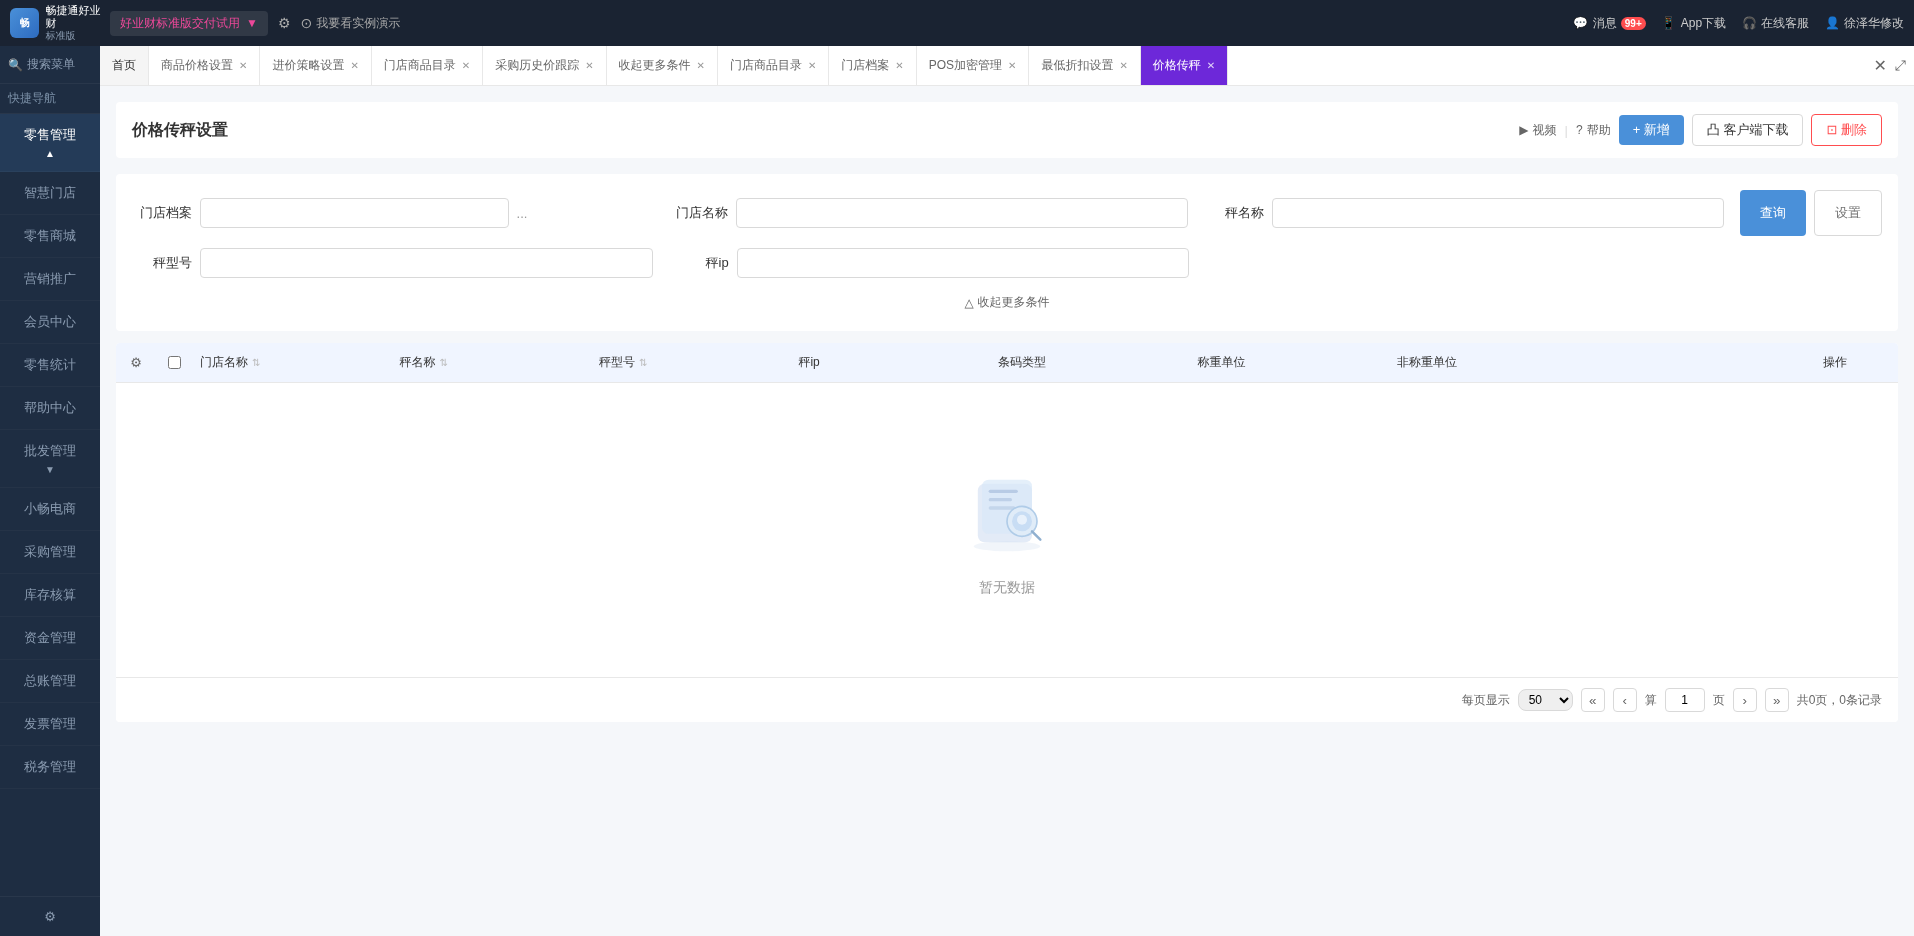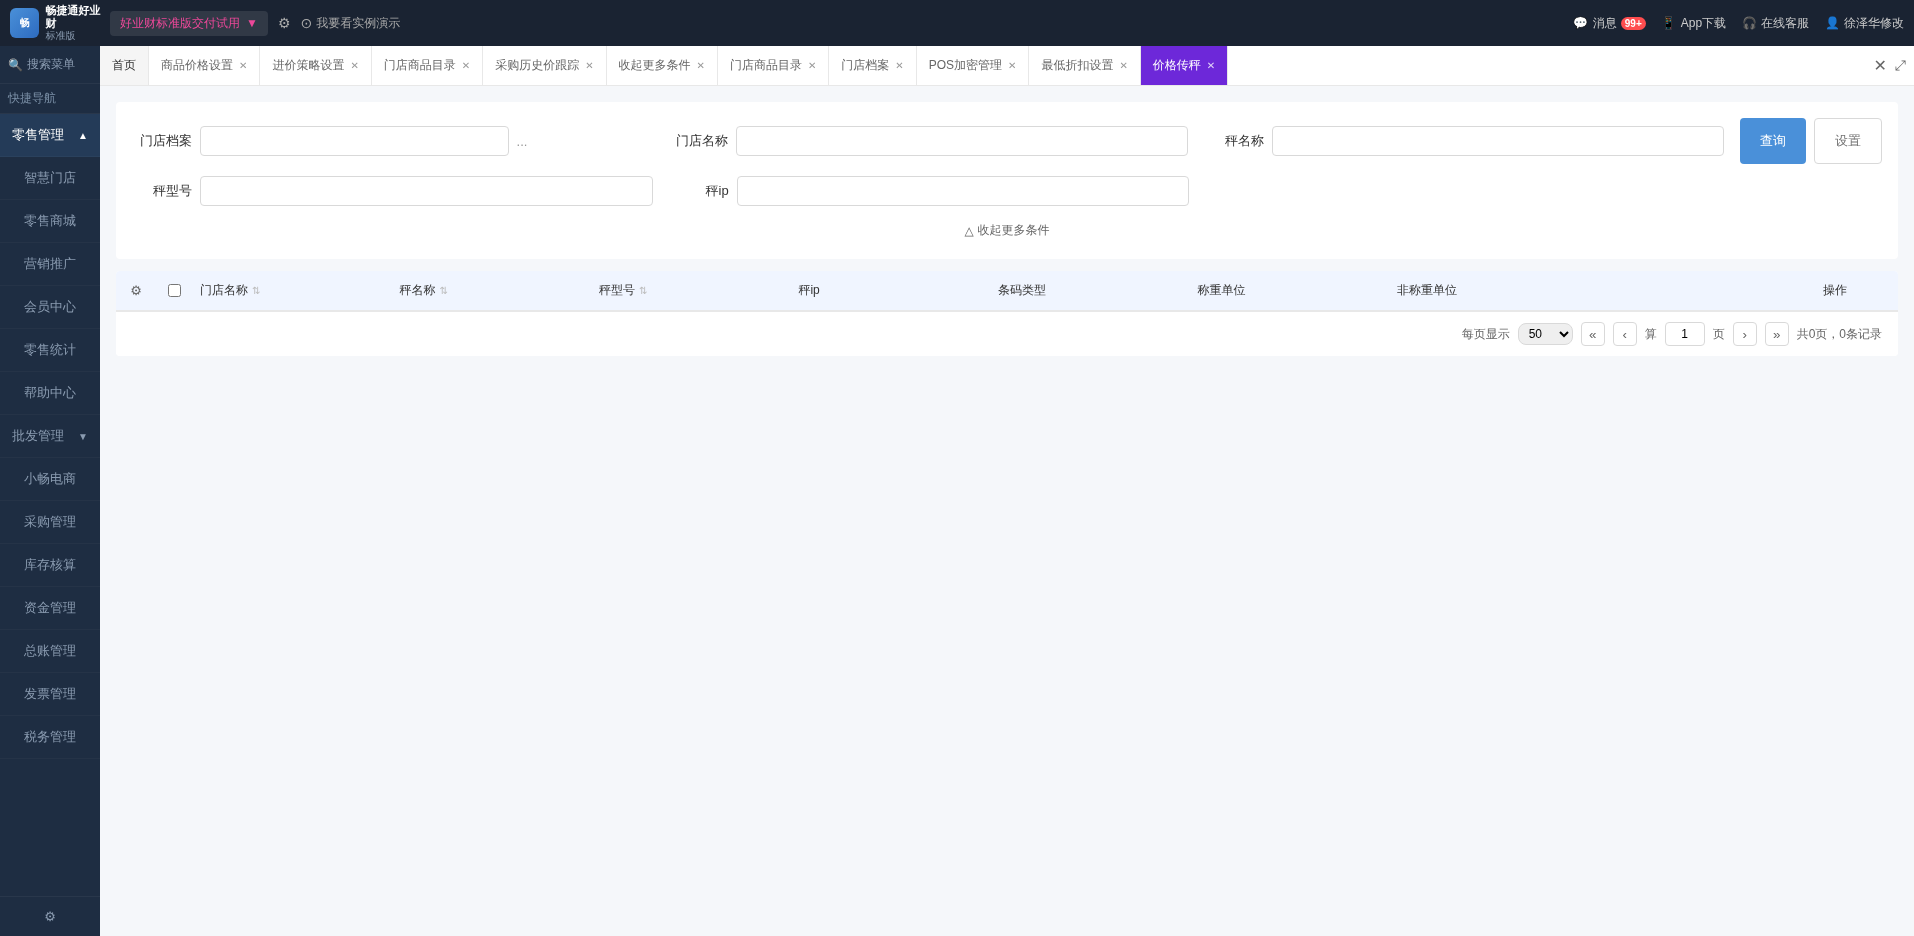--- a/index.html
+++ b/index.html
@@ -128,20 +128,21 @@
       padding: 12px 8px;
       color: #8a9bb0;
       font-size: 13px;
       cursor: pointer;
       text-align: left;
       display: flex;
       align-items: center;
       justify-content: center;
       gap: 4px;
       border-bottom: 1px solid rgba(255,255,255,0.03);
+      flex-direction: column;
     }
     .sidebar-item.active {
       color: #fff;
       background: rgba(74, 144, 217, 0.15);
     }
     .sidebar-item.has-arrow {
       justify-content: space-between;
       padding: 12px 12px;
     }
     .sidebar-settings {
@@ -433,21 +434,21 @@
   </style>
 </head>
 <body>
 
 <div class="top-bar">
   <div class="top-bar-logo">
     <div class="logo-icon">
       <span>畅</span>
     </div>
     <div style="line-height:1.2">
-      <div style="font-size:11px;font-weight:bold">畅捷通好业财</div>
+      <div style="font-size:11px;font-weight:normal">畅捷通好业财</div>
       <div style="font-size:10px;color:#8a9bb0">标准版</div>
     </div>
   </div>
   <div class="top-bar-center">
     <div class="version-selector">
       <span>好业财标准版交付试用</span>
       <span>▼</span>
     </div>
     <button class="settings-icon-btn" style="background:none;border:none;cursor:pointer;">
       <span>⚙</span>
@@ -587,20 +588,43 @@
         <span class="tab-close" style="color:rgba(255,255,255,0.8)">✕</span>
       </div>
       <div class="tabs-actions">
         <span style="cursor:pointer;color:#666;font-size:16px;">✕</span>
         <span style="cursor:pointer;color:#666;font-size:14px;">⤢</span>
       </div>
     </div>
 
     <div class="page-content">
 
+      <div class="page-header">
+        <div class="page-title-text">价格传秤设置</div>
+        <div class="page-actions">
+          <div class="action-link">
+            <span>▶</span>
+            <span>视频</span>
+          </div>
+          <span class="divider-v">|</span>
+          <div class="action-link">
+            <span>?</span>
+            <span>帮助</span>
+          </div>
+          <button class="btn btn-primary">
+            <span>+ 新增</span>
+          </button>
+          <button class="btn btn-default">
+            <span>凸 客户端下载</span>
+          </button>
+          <button class="btn btn-danger">
+            <span>⊡ 删除</span>
+          </button>
+        </div>
+      </div>
 
       <div class="search-panel">
         <div class="form-row">
           <div class="form-item">
             <label class="form-label">门店档案</label>
             <input class="form-input" type="text" style="flex: 0.7 1 0%;">
             <span class="form-dots">...</span>
           </div>
           <div class="form-item">
             <label class="form-label">门店名称</label>
@@ -661,20 +685,35 @@
             <span>称重单位</span>
           </div>
           <div class="th-cell wide">
             <span>非称重单位</span>
           </div>
           <div class="th-cell action">
             <span>操作</span>
           </div>
         </div>
 
+        <div class="empty-state">
+          <svg class="empty-icon" viewBox="0 0 120 120" xmlns="http://www.w3.org/2000/svg">
+            <ellipse cx="60" cy="100" rx="40" ry="6" fill="#e8eef7" opacity="0.6"></ellipse>
+            <rect x="25" y="25" width="65" height="70" rx="8" fill="#c8d8f0" opacity="0.5"></rect>
+            <rect x="30" y="20" width="60" height="65" rx="8" fill="#d8e8f8" opacity="0.7"></rect>
+            <rect x="38" y="32" width="35" height="4" rx="2" fill="#a0b8d8" opacity="0.6"></rect>
+            <rect x="38" y="42" width="28" height="4" rx="2" fill="#a0b8d8" opacity="0.5"></rect>
+            <rect x="38" y="52" width="32" height="4" rx="2" fill="#a0b8d8" opacity="0.4"></rect>
+            <circle cx="78" cy="70" r="18" fill="#e0ecf8" stroke="#b0cce8" stroke-width="2"></circle>
+            <circle cx="78" cy="70" r="12" fill="#c8ddf4"></circle>
+            <line x1="90" y1="82" x2="100" y2="92" stroke="#90b0d0" stroke-width="3" stroke-linecap="round"></line>
+            <circle cx="78" cy="68" r="6" fill="#f0f6fc" opacity="0.8"></circle>
+          </svg>
+          <div class="empty-text">暂无数据</div>
+        </div>
 
         <div class="pagination-bar">
           <span>每页显示</span>
           <select class="page-size-select">
             <option>50</option>
             <option>10</option>
             <option>20</option>
             <option>100</option>
           </select>
           <button class="page-btn">«</button>

